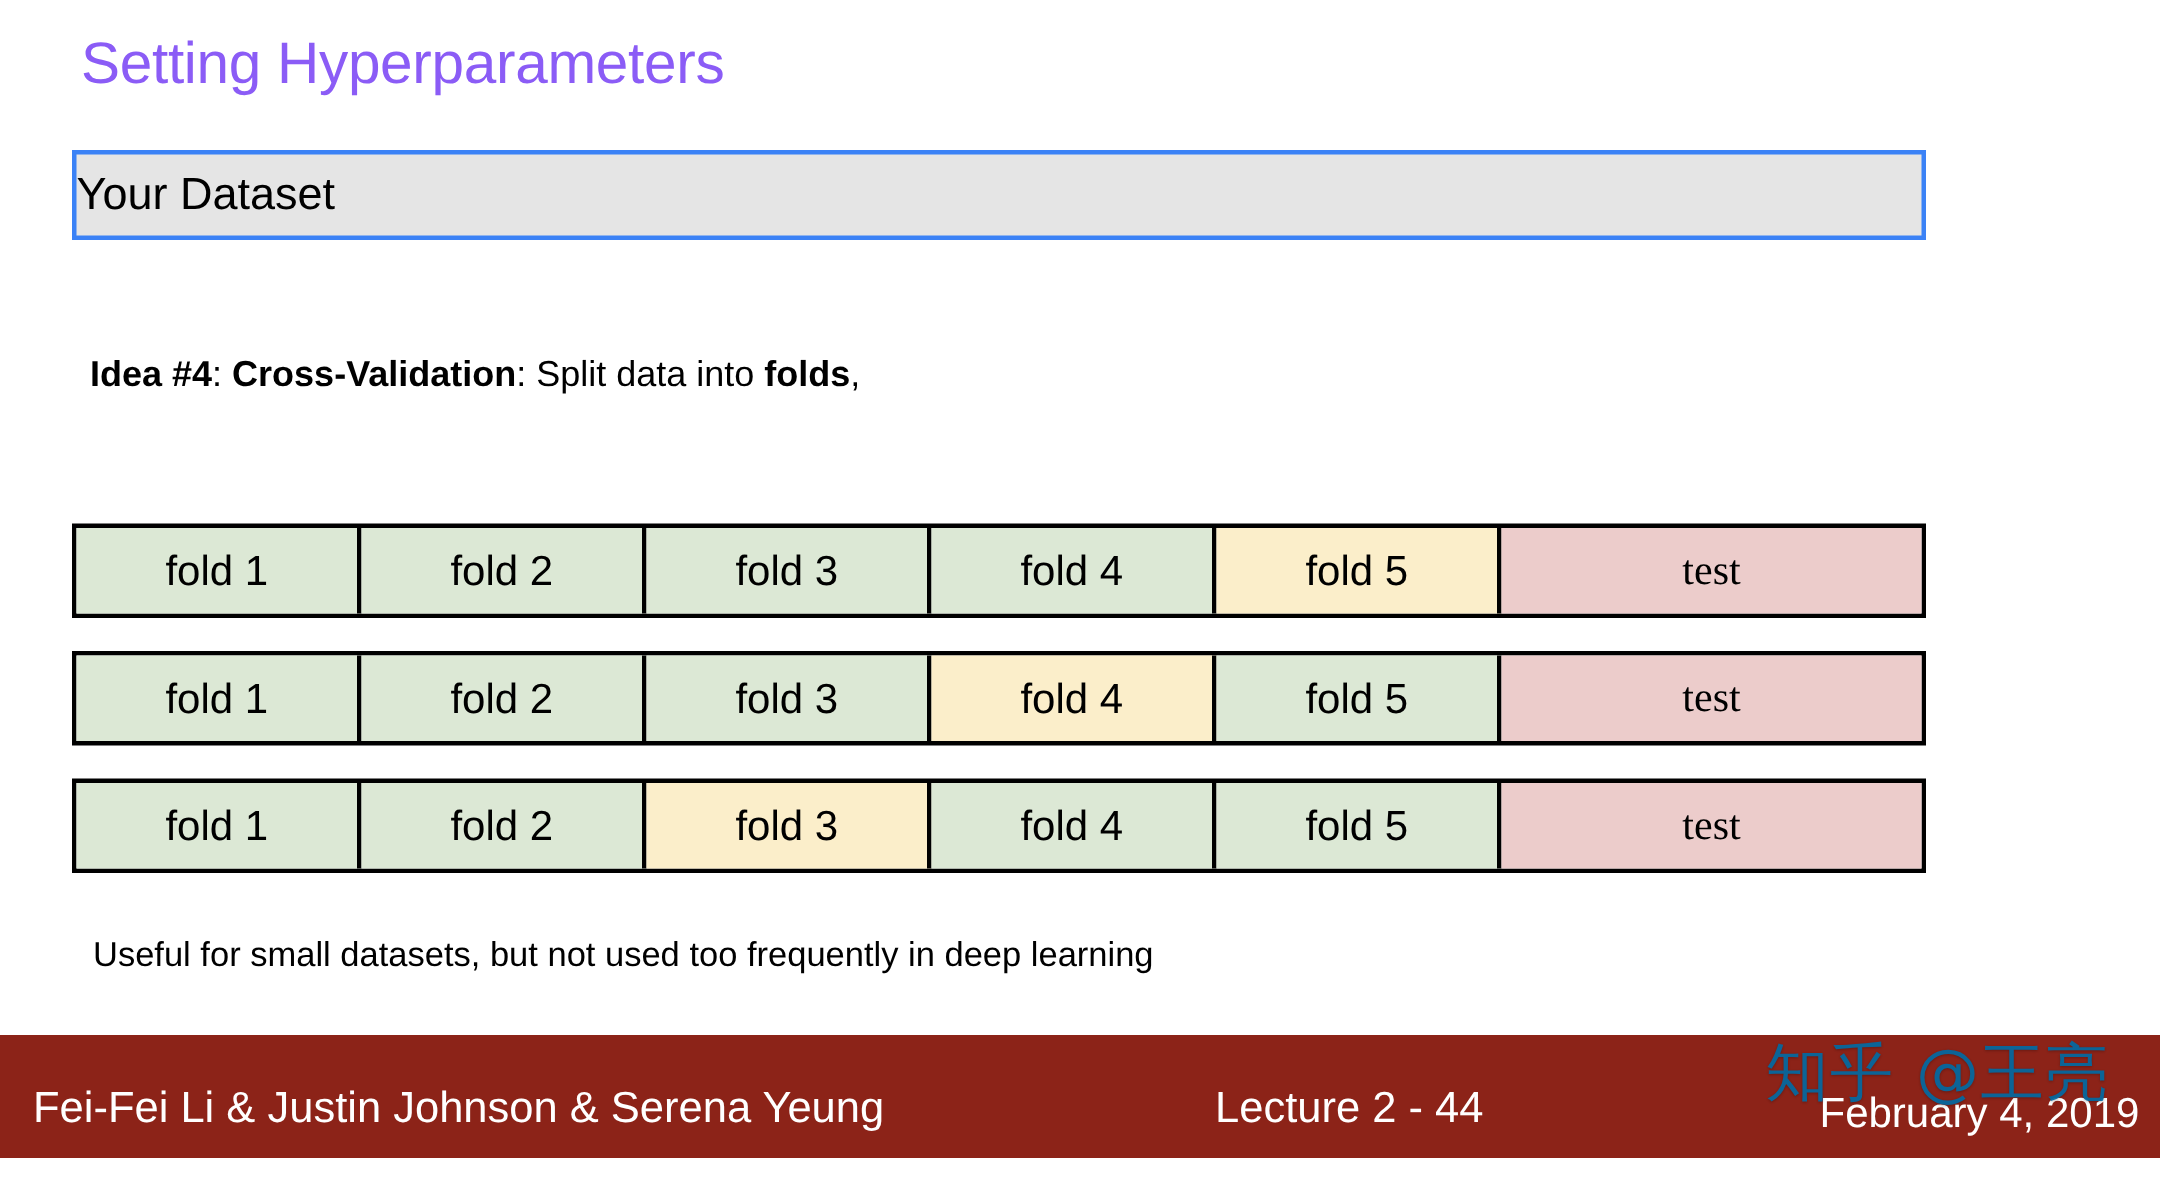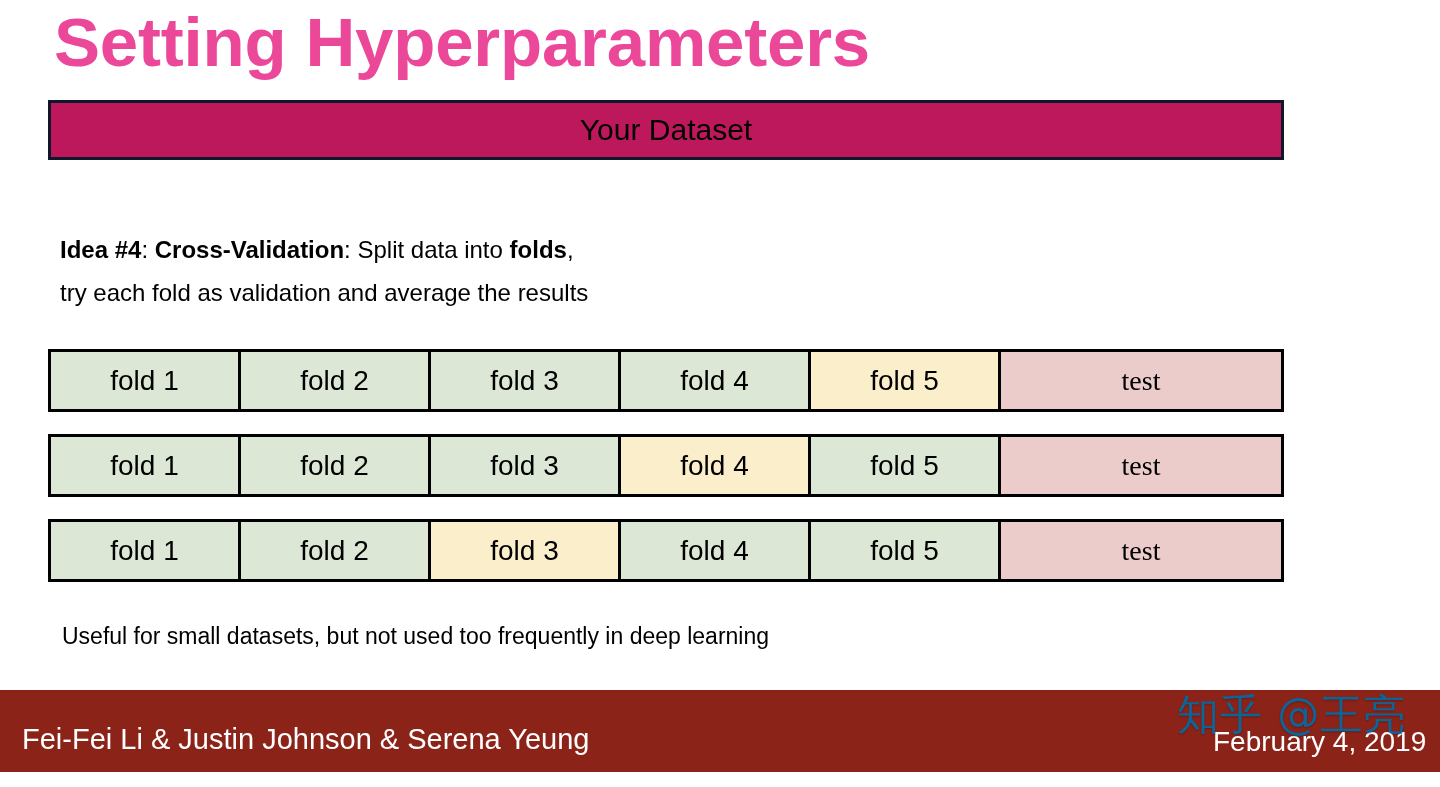--- a/index.html
+++ b/index.html
@@ -14,41 +14,41 @@
     overflow: hidden;
     font-family: "Liberation Sans", sans-serif;
     color: #000000;
   }
 
   
   .slide-title {
     position: absolute;
     left: 54px;
     top: 12px;
-    font-size: 69px;
+    font-size: 39px;
     line-height: 62px;
-    font-weight: 700;
+    font-weight: 400;
     letter-spacing: -0.2px;
     white-space: nowrap;
-    color: #ec4899;
+    color: #8b5cf6;
   }
 
   
   .dataset-bar {
     position: absolute;
     left: 48px;
     top: 100px;
     width: 1236px;
     height: 60px;
     box-sizing: border-box;
-    background: #be185d;
-    border: 3px solid #0f172a;
+    background: #e5e5e5;
+    border: 3px solid #3b82f6;
     display: flex;
     align-items: center;
-    justify-content: center;
+    justify-content: flex-start;
     font-size: 30px;
     line-height: 30px;
   }
 
   
   .idea-block {
     position: absolute;
     left: 60px;
     top: 228px;
     width: 1200px;
@@ -153,21 +153,20 @@
 <body>
 
 <div class="slide-title">Setting Hyperparameters</div>
 
 <div class="dataset-bar">
   <span>Your Dataset</span>
 </div>
 
 <div class="idea-block">
   <div><span class="b">Idea #4</span><span>: </span><span class="b">Cross-Validation</span><span>: </span><span>Split data into </span><span class="b">folds</span><span>,</span></div>
-  <div>try each fold as validation and average the results</div>
 </div>
 
 <div class="folds">
 
   <div class="fold-row">
     <div class="fold-cell w-fold c-green">
         <span>fold 1</span>
       </div>
     <div class="fold-cell w-fold c-green">
         <span>fold 2</span>
@@ -227,16 +226,17 @@
         <span>test</span>
       </div>
   </div>
 
 </div>
 
 <div class="caption">Useful for small datasets, but not used too frequently in deep learning</div>
 
 <div class="footer">
   <div class="footer-authors">Fei-Fei Li &amp; Justin Johnson &amp; Serena Yeung</div>
+  <div class="footer-lecture">Lecture 2 -   44</div>
   <div class="footer-date">February 4, 2019</div>
 </div>
 
 <div class="watermark">知乎 @王亮</div>
 
 </body></html>

